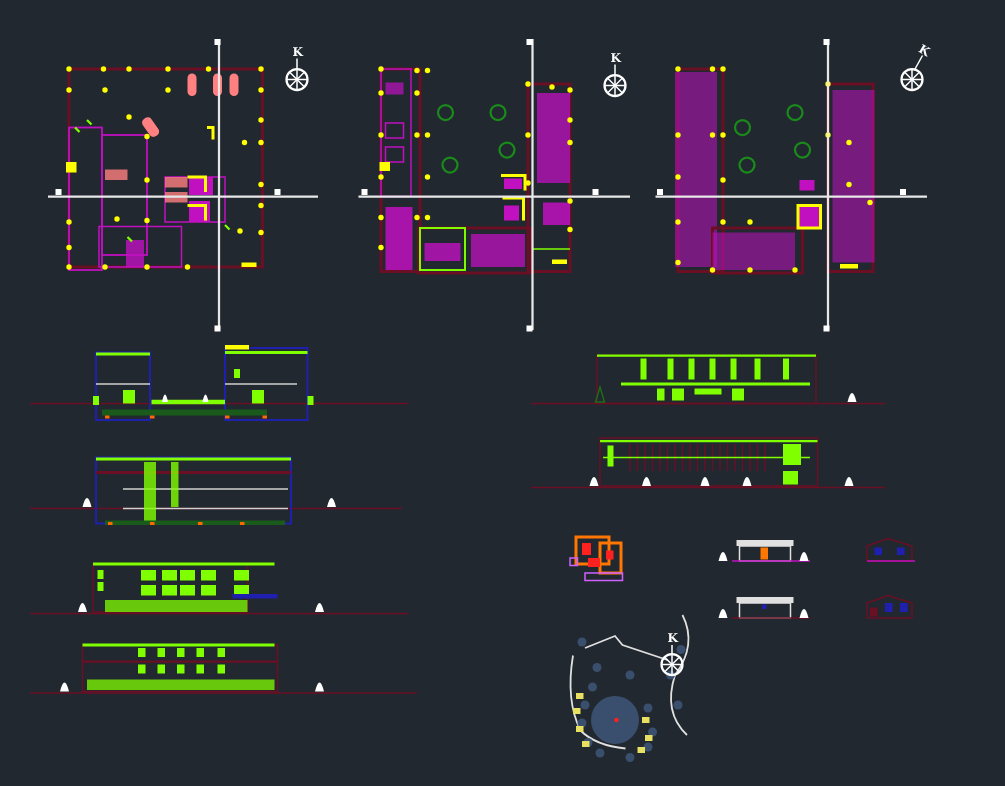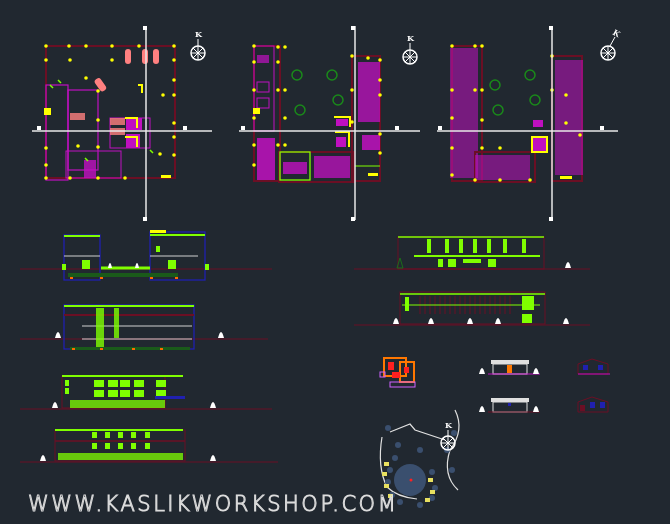--- a/index.html
+++ b/index.html
@@ -429,14 +429,13 @@
       <line x1="-7" y1="0" x2="7" y2="0"></line>
           <line x1="0" y1="-7" x2="0" y2="7"></line>
           <line x1="-5" y1="-5" x2="5" y2="5"></line>
           <line x1="-5" y1="5" x2="5" y2="-5"></line>
       <line x1="0" y1="-7" x2="0" y2="-13"></line>
       <text x="-3" y="-15" fill="#fff" stroke="none" font-size="8" font-family="DejaVu Serif, serif" font-weight="bold">K</text>
     </g>
   </g>
 </svg>
 
-<div class="watermark wm-inner">WWW.KASLIKWORKSHOP.COM</div>
 </div>
 
 </body></html>

